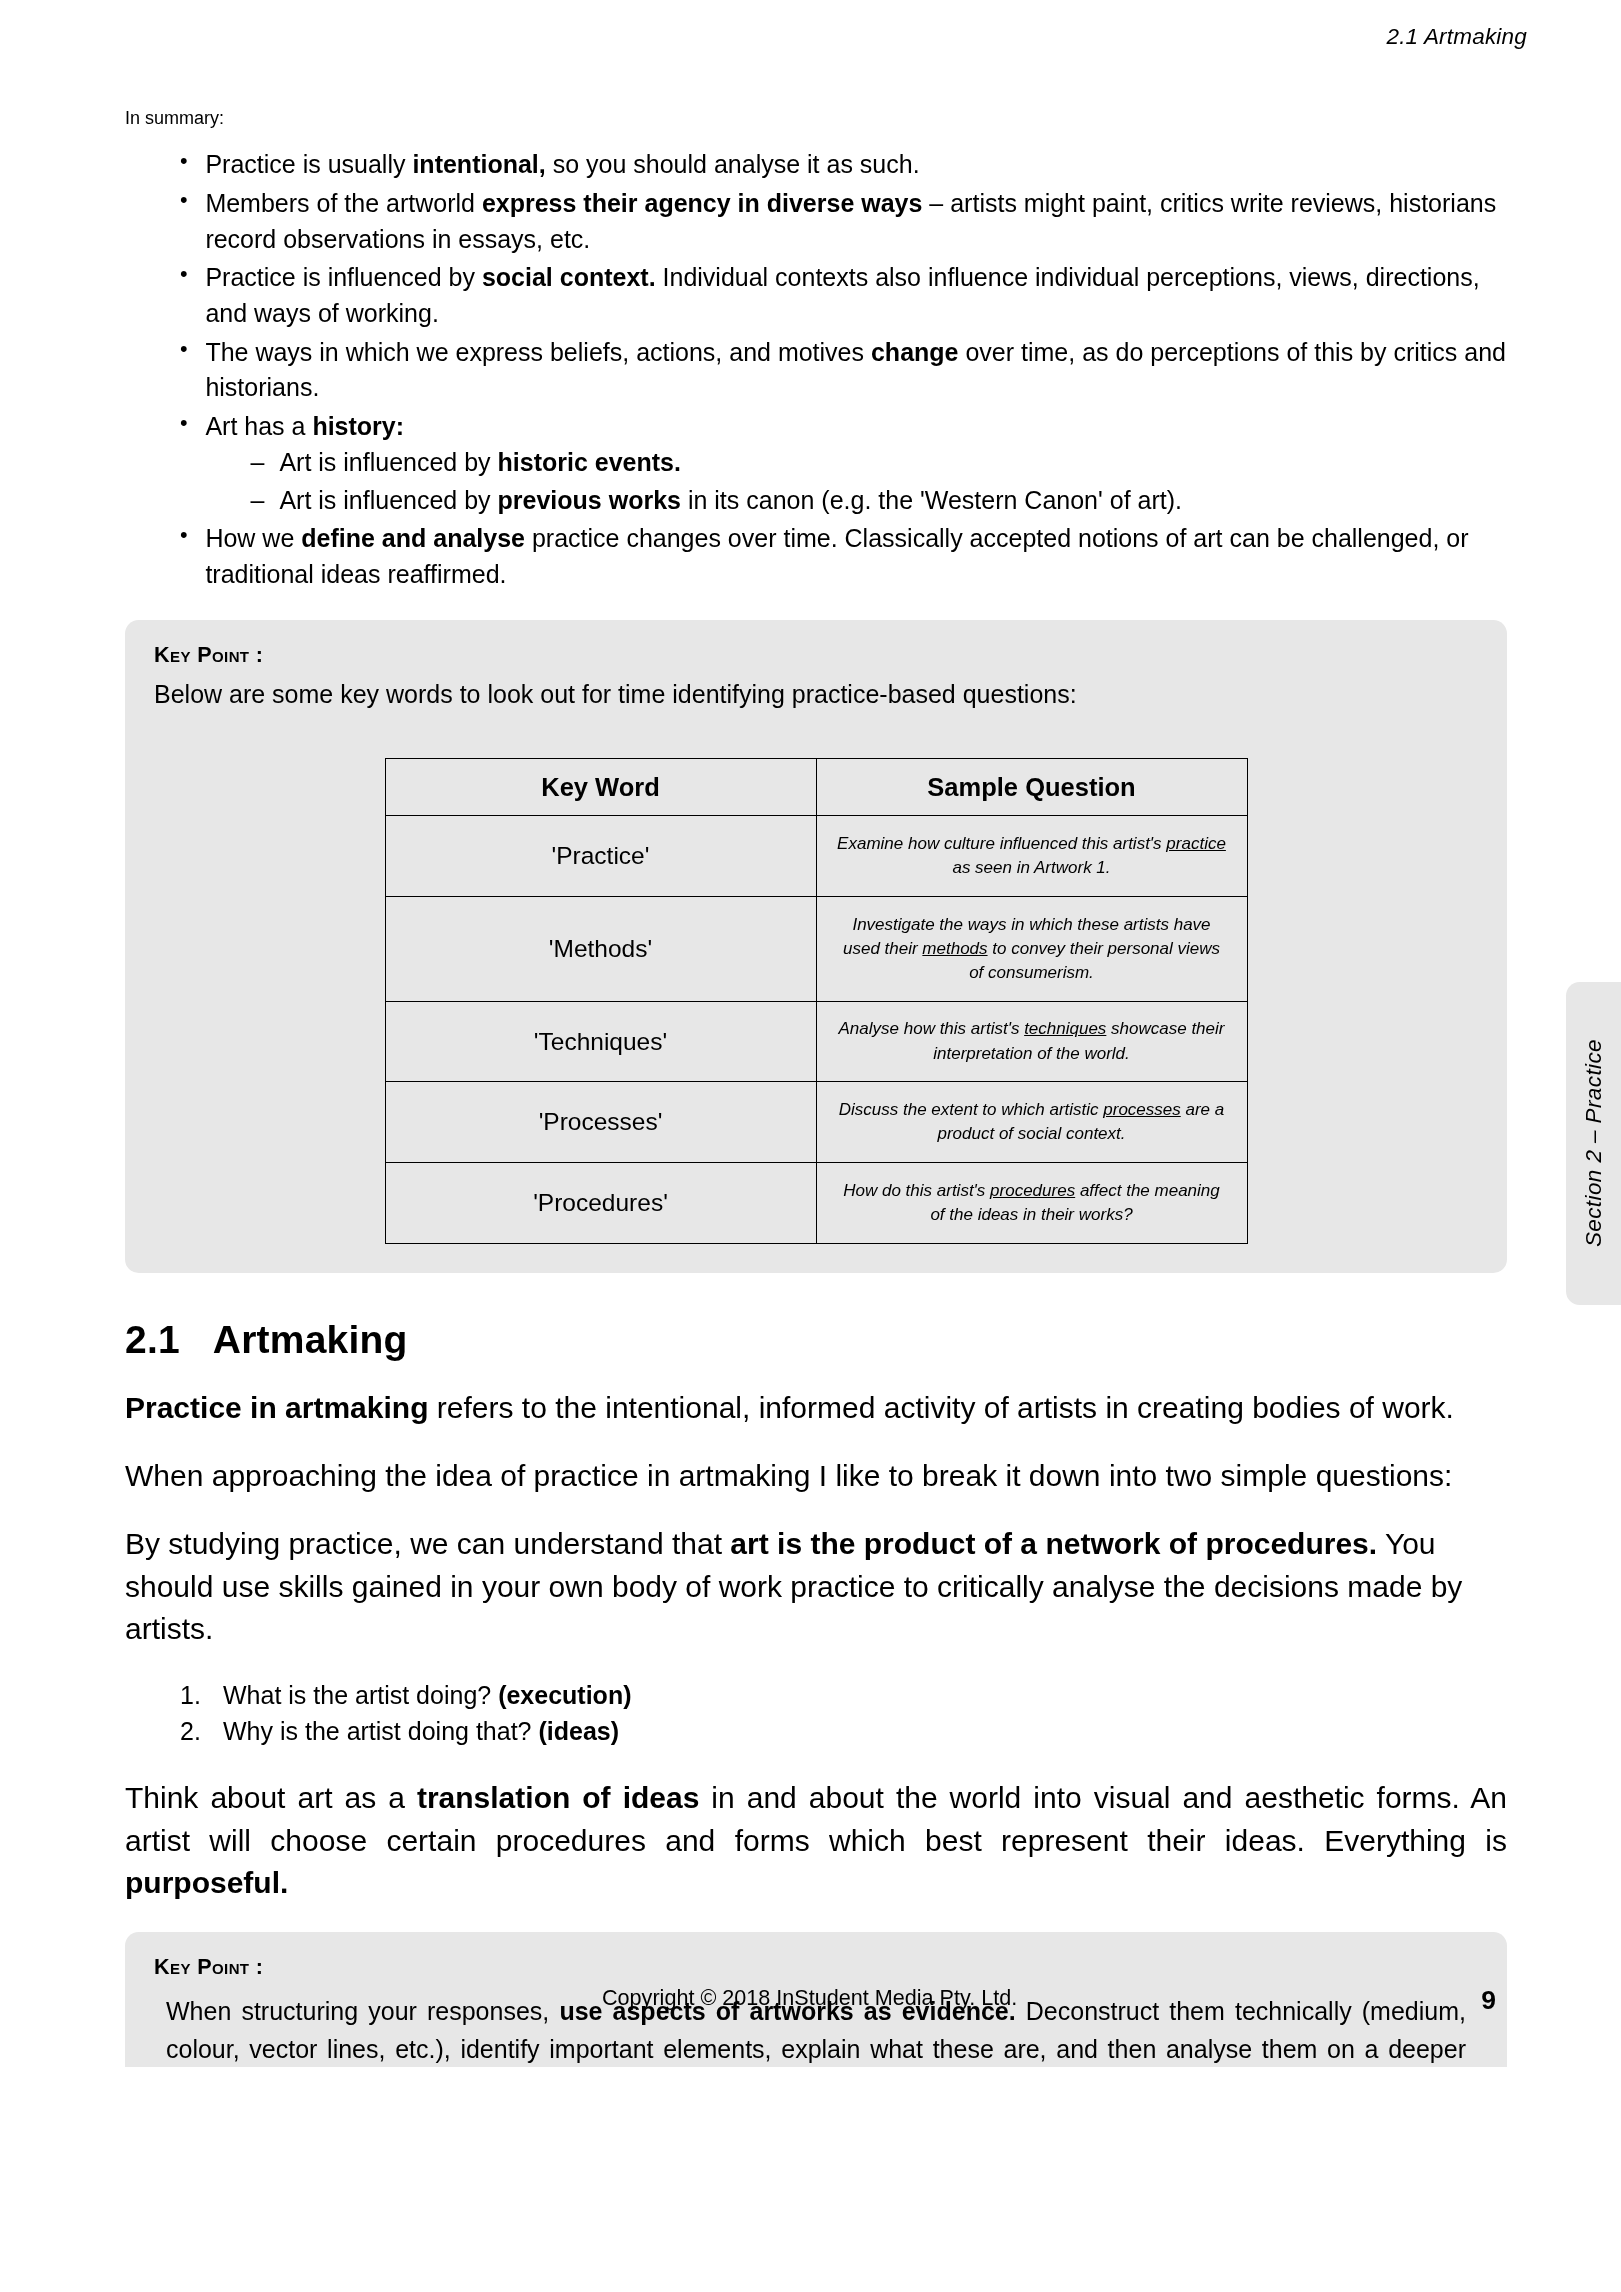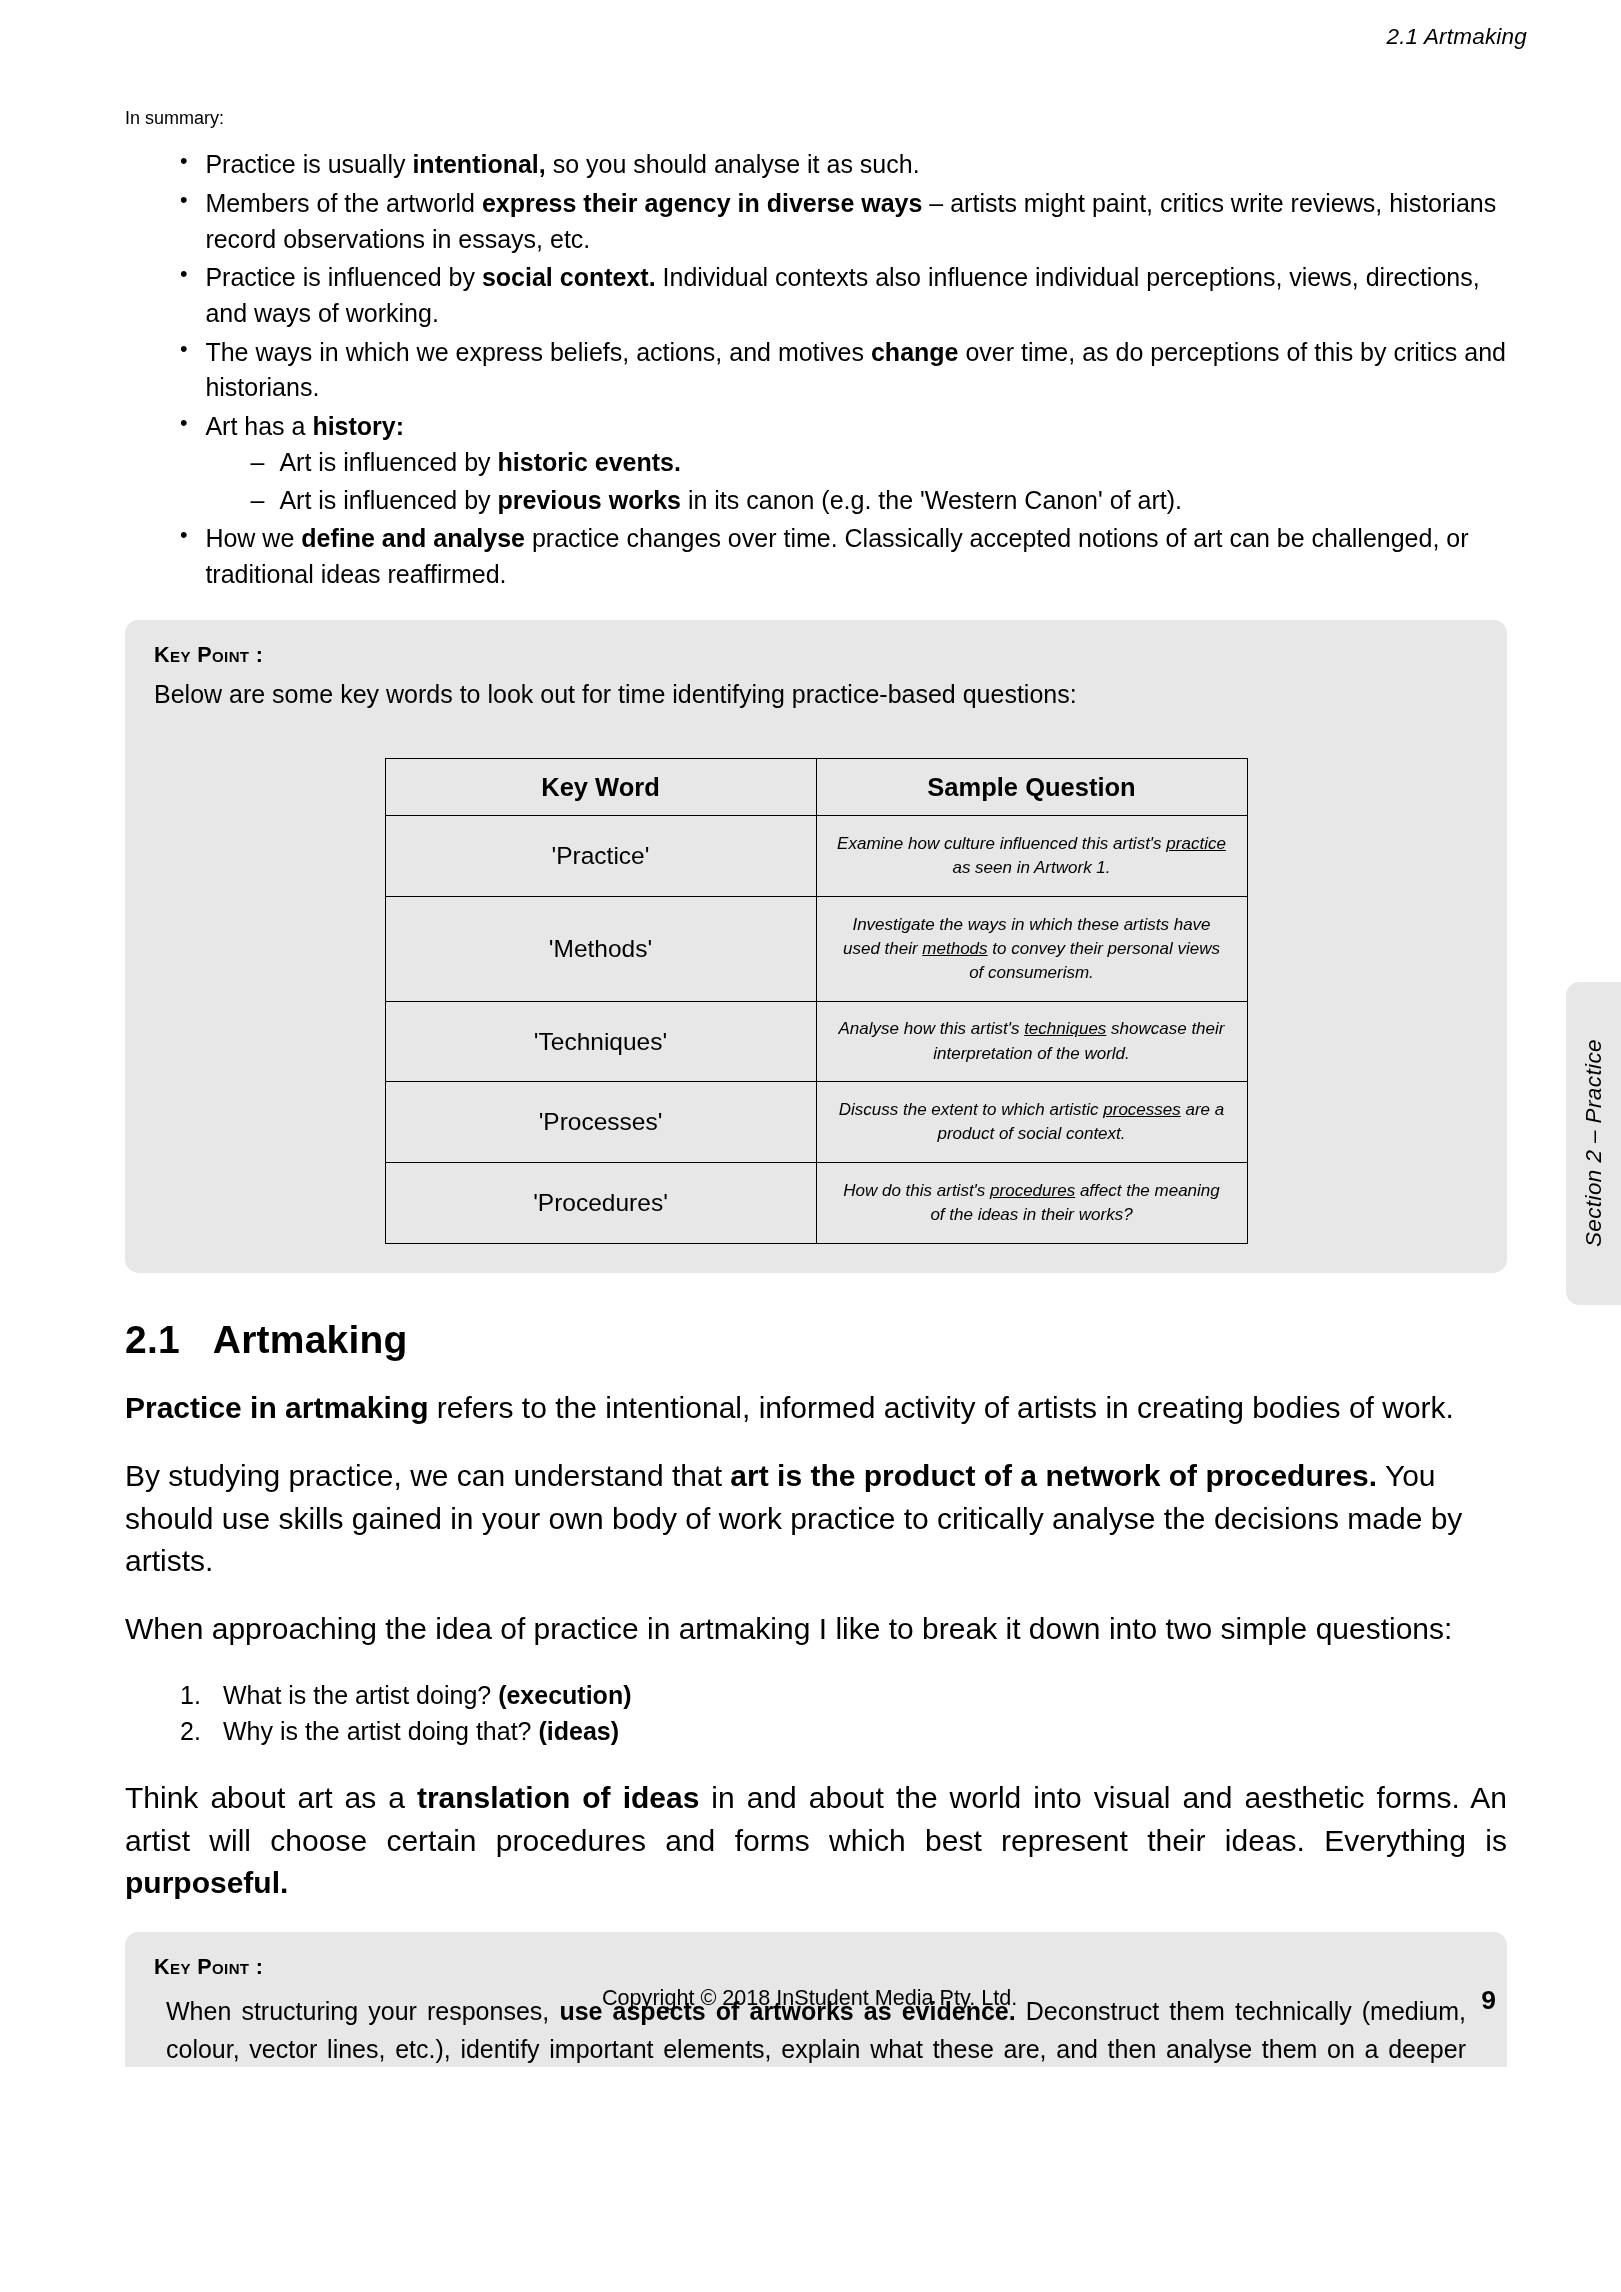--- a/index.html
+++ b/index.html
@@ -291,22 +291,22 @@
         </table>
       </div>
     </div>
 
     <h2 class="section-heading">
       <span class="num">2.1</span><span>Artmaking</span>
     </h2>
 
     <div id="section-paragraphs">
         <p class="body-text"><b>Practice in artmaking</b> refers to the intentional, informed activity of artists in creating bodies of work.</p>
+        <p class="body-text">When approaching the idea of practice in artmaking I like to break it down into two simple questions:</p>
         <p class="body-text">By studying practice, we can understand that <b>art is the product of a network of procedures.</b> You should use skills gained in your own body of work practice to critically analyse the decisions made by artists.</p>
-        <p class="body-text">When approaching the idea of practice in artmaking I like to break it down into two simple questions:</p>
       </div>
 
     <ol class="numbered" id="section-questions">
         <li>What is the artist doing? <b>(execution)</b></li>
         <li>Why is the artist doing that? <b>(ideas)</b></li>
       </ol>
 
     <p class="body-text justified" id="closing-paragraph">Think about art as a <b>translation of ideas</b> in and about the world into visual and aesthetic forms.  An artist will choose certain procedures and forms which best represent their ideas.  Everything is <b>purposeful.</b></p>
 
     <div class="keypoint">

